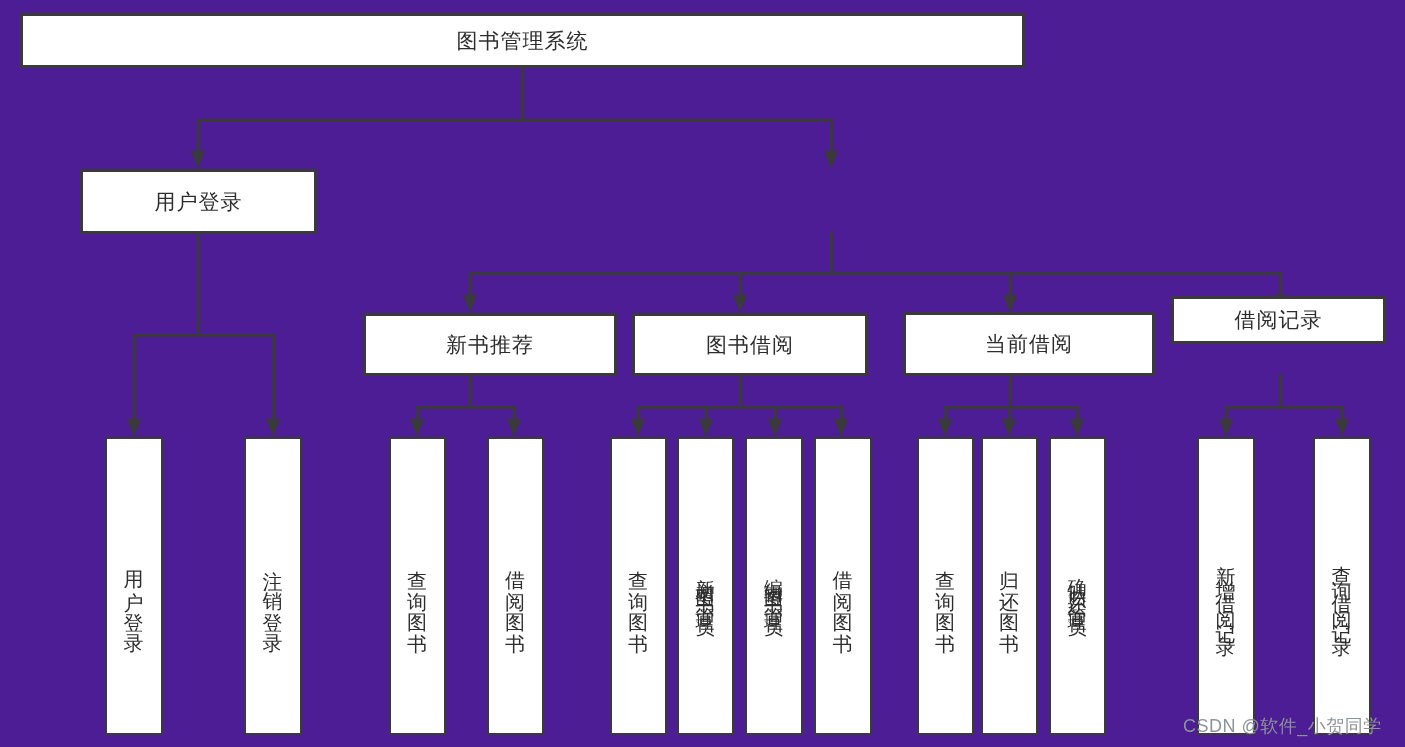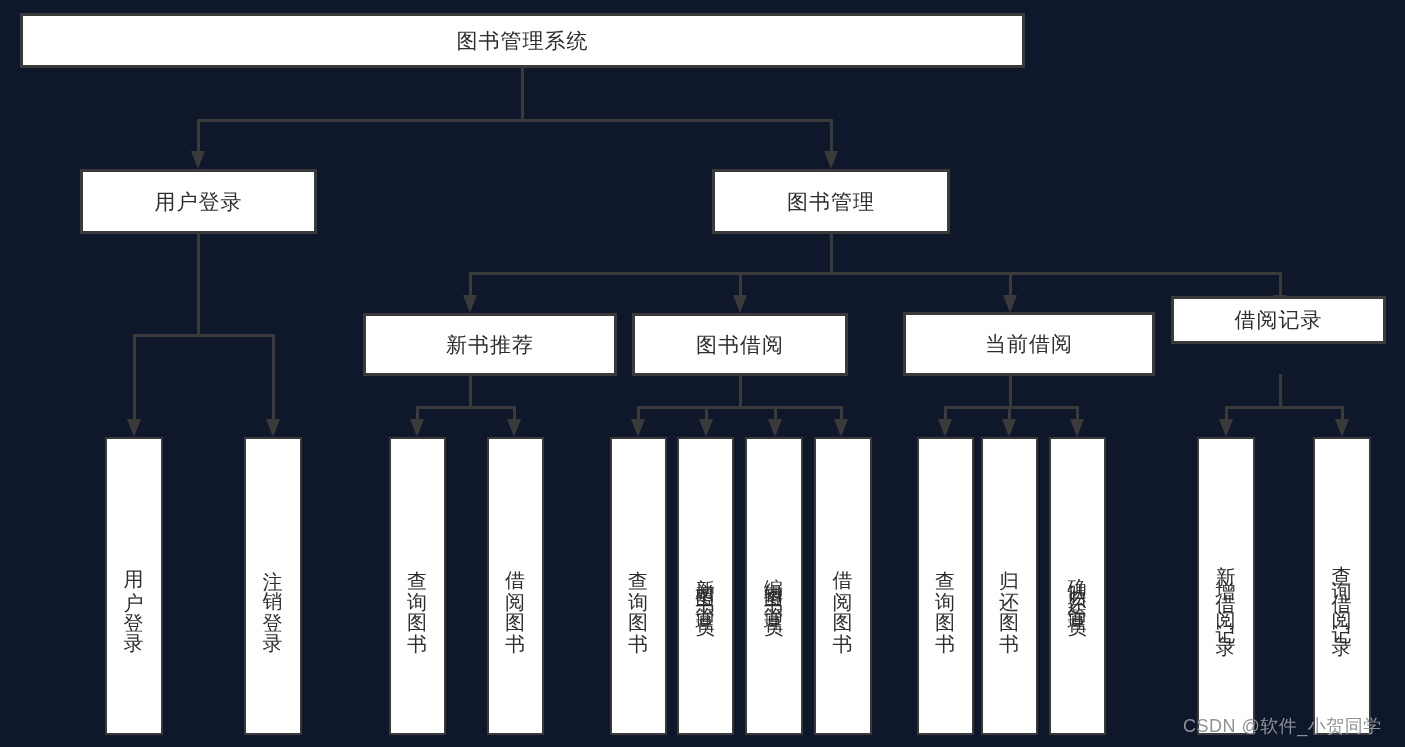--- a/index.html
+++ b/index.html
@@ -5,21 +5,21 @@
   :root{
     --line:#3a3a3a;
     --text:#2d2d2d;
     --wm:#8e9399;
   }
   html,body{margin:0;padding:0;background:#ffffff;}
   body{font-family:"Liberation Sans","DejaVu Sans",sans-serif;}
   .stage{
     position:relative;
     width:1405px;height:747px;
-    background:#0f172a;
+    background:#4c1d95;
     overflow:hidden;
   }
   
   .box{
     position:absolute;
     box-sizing:border-box;
     border:3px solid var(--line);
     background:#ffffff;
     display:flex;
     align-items:center;
@@ -76,23 +76,20 @@
   <div class="vl" style="left:521px;top:66px;height:54px"></div>
   <div class="hl" style="left:197px;top:119px;width:636px"></div>
   <div class="vl" style="left:197px;top:119px;height:33px"></div>
   <div class="arrow" style="left:191px;top:151px"></div>
   <div class="vl" style="left:830px;top:119px;height:33px"></div>
   <div class="arrow" style="left:824px;top:151px"></div>
 
   <div class="box" style="left:80px;top:169px;width:237px;height:65px">
     <span class="lbl">用户登录</span>
   </div>
-  <div class="box" style="left:712px;top:169px;width:238px;height:65px">
-    <span class="lbl">图书管理</span>
-  </div>
 
   <div class="vl" style="left:197px;top:232px;height:104px"></div>
   <div class="hl" style="left:133px;top:334px;width:142px"></div>
   <div class="vl" style="left:133px;top:334px;height:86px"></div>
   <div class="arrow" style="left:127px;top:419px"></div>
   <div class="vl" style="left:272px;top:334px;height:86px"></div>
   <div class="arrow" style="left:266px;top:419px"></div>
 
   <div class="vl" style="left:830px;top:232px;height:42px"></div>
   <div class="hl" style="left:469px;top:272px;width:812px"></div>
@@ -101,21 +98,21 @@
   <div class="vl" style="left:739px;top:272px;height:24px"></div>
   <div class="arrow" style="left:733px;top:295px"></div>
   <div class="vl" style="left:1009px;top:272px;height:24px"></div>
   <div class="arrow" style="left:1003px;top:295px"></div>
   <div class="vl" style="left:1279px;top:272px;height:24px"></div>
   <div class="arrow" style="left:1273px;top:295px"></div>
 
   <div class="box" style="left:363px;top:313px;width:254px;height:63px">
     <span class="lbl">新书推荐</span>
   </div>
-  <div class="box" style="left:632px;top:313px;width:216px;height:63px">
+  <div class="box" style="left:632px;top:313px;width:236px;height:63px">
     <span class="lbl">图书借阅</span>
   </div>
   <div class="box" style="left:903px;top:312px;width:252px;height:64px">
     <span class="lbl">当前借阅</span>
   </div>
   <div class="box" style="left:1171px;top:296px;width:215px;height:48px">
     <span class="lbl">借阅记录</span>
   </div>
 
   <div class="vl" style="left:469px;top:374px;height:34px"></div>

